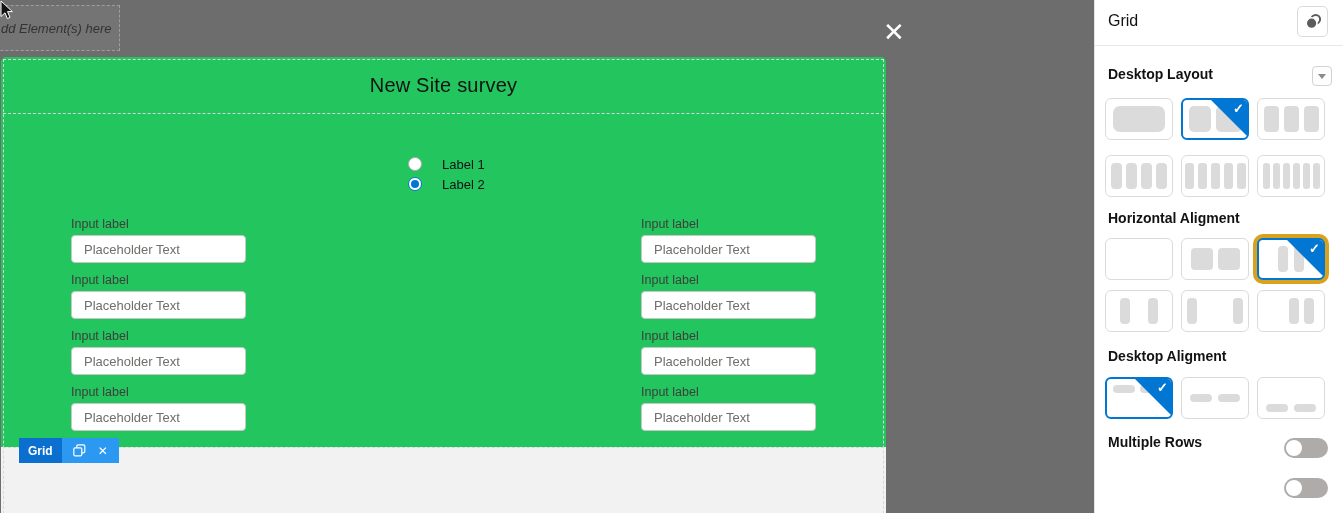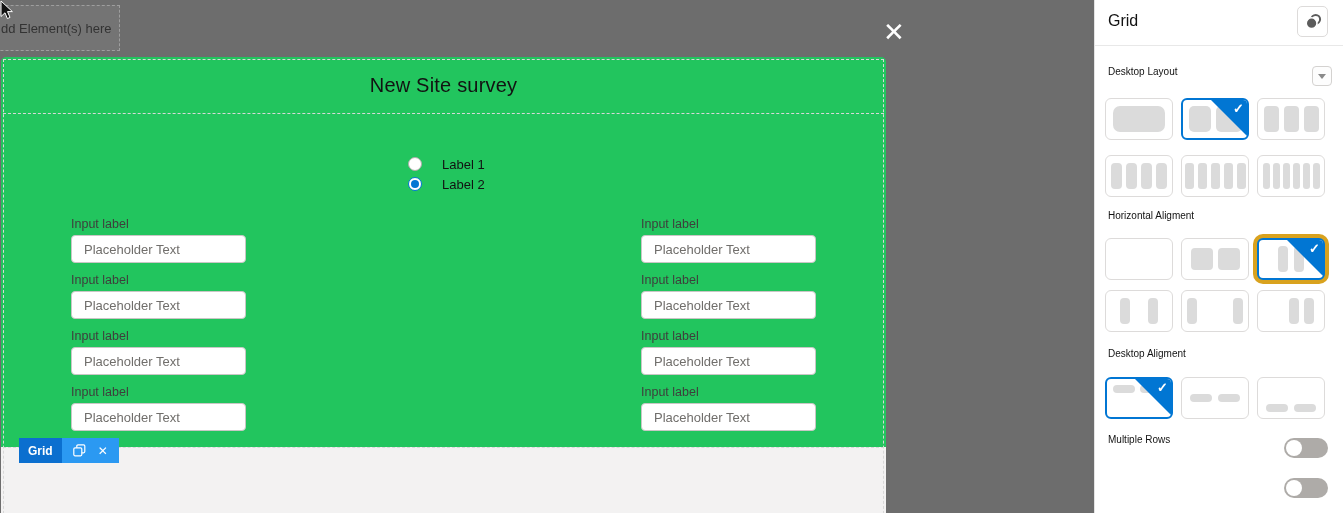--- a/index.html
+++ b/index.html
@@ -5,21 +5,21 @@
   * { margin:0; padding:0; box-sizing:border-box; }
   html,body { width:1343px; height:513px; font-family:"Liberation Sans", sans-serif; }
   .stage { position:relative; width:1343px; height:513px; overflow:hidden; background:#fff; }
 
   
   .canvas { position:absolute; left:0; top:0; width:1094px; height:513px; background:#6d6d6d; }
 
   .dropzone { position:absolute; left:-30px; top:5px; width:150px; height:46px;
     border:1px dashed #9e9e9e; background:rgba(255,255,255,0.05);
     display:flex; align-items:center; padding-left:30px; }
-  .dropzone span { font-size:13px; color:#333; white-space:nowrap; }
+  .dropzone span { font-size:13px; color:#333; white-space:nowrap;font-style:italic; }
 
   .cursor { position:absolute; left:0; top:0; z-index:40; }
 
   .close-x { position:absolute; left:879px; top:17px; width:30px; height:30px; z-index:30;
     color:#fff; font-size:26px; font-weight:300; line-height:30px; text-align:center; cursor:pointer; }
 
   
   .modal { position:absolute; left:1px; top:57px; width:885px; height:479px;
     background:#22c55e; border-radius:5px; }
   .dash-outer { position:absolute; inset:2px; border:1px dashed #d8d8d8; pointer-events:none; z-index:3; }
@@ -66,21 +66,21 @@
 
   
   .panel { position:absolute; left:1094px; top:0; width:249px; height:513px; background:#fff;
     border-left:1px solid #e3e3e3; }
   .panel-title { position:absolute; left:13px; top:12px; font-size:16px; font-weight:400; color:#121212; }
   .panel-head-btn { position:absolute; left:202px; top:6px; width:31px; height:31px;
     border:1px solid #dddbda; border-radius:5px; background:#fff; cursor:pointer;
     display:flex; align-items:center; justify-content:center; }
   .panel-divider { position:absolute; left:0; right:0; top:45px; border-top:1px solid #e8e8e8; }
 
-  .sec-label { position:absolute; left:13px; font-size:10px; color:#121212; }
+  .sec-label { position:absolute; left:13px; font-size:14px; color:#121212;font-weight:bold; }
   .dd-btn { position:absolute; left:217px; top:66px; width:20px; height:20px;
     border:1px solid #d4d2d0; border-radius:4px; background:#fdfdfd; cursor:pointer;
     display:flex; align-items:center; justify-content:center; }
   .chev { width:0; height:0; border-left:4px solid transparent; border-right:4px solid transparent;
     border-top:5px solid #8a8a8a; }
 
   .opt-card { position:absolute; width:68px; height:42px; background:#fff;
     border:1px solid #dddbda; border-radius:6px; cursor:pointer; overflow:hidden;
     display:flex; align-items:center; justify-content:center; gap:5px; padding:0; }
   .opt-card.sel { border:2px solid #0176d3; }

